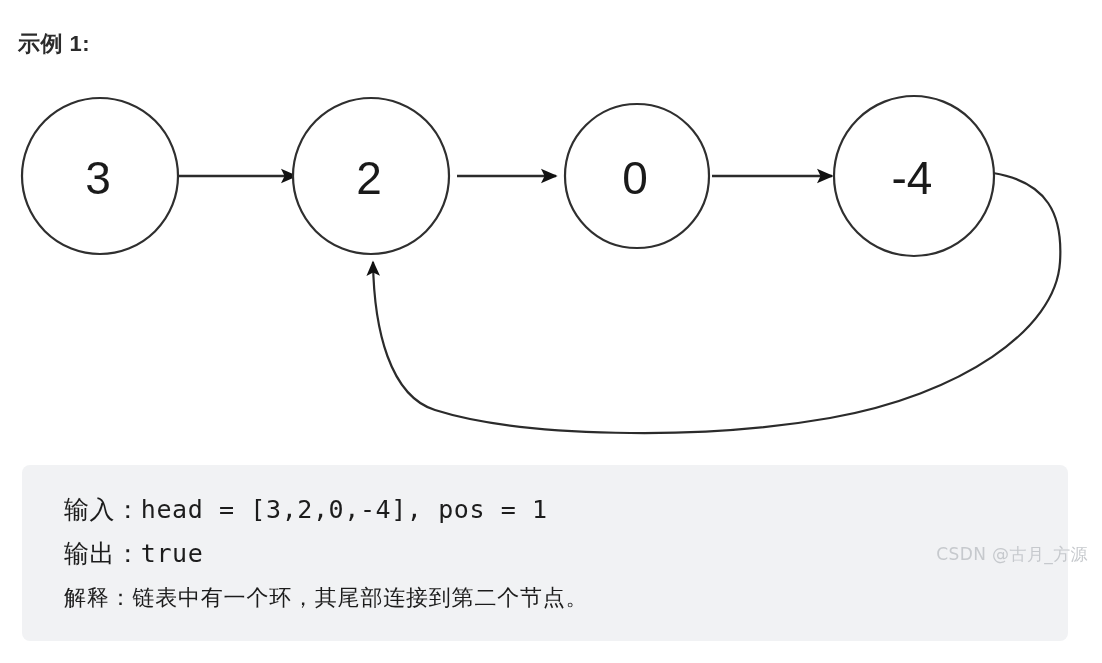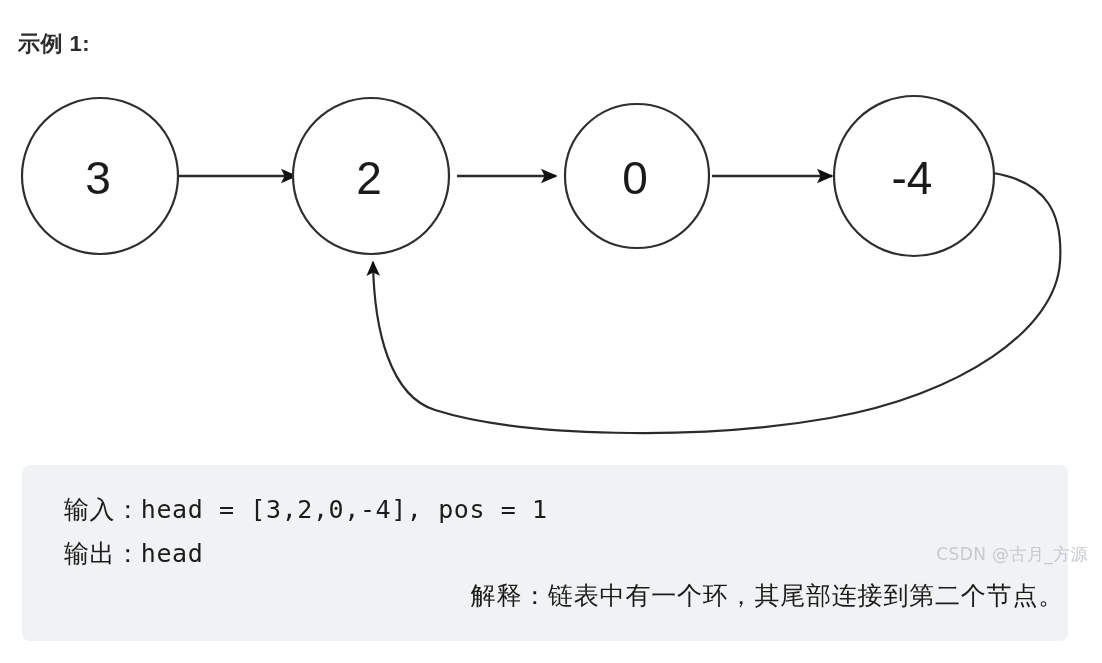--- a/index.html
+++ b/index.html
@@ -85,25 +85,24 @@
     white-space: nowrap;
     color: #1c1c1c;
   }
   .line-mono {
     font-family: "DejaVu Sans Mono", "Liberation Mono", monospace;
     font-size: 25px;
     line-height: 44px;
     letter-spacing: 0.6px;
   }
   .line-serif {
-    font-family: Liberation Mono, monospace;
-    font-size: 25px;
+    font-family: Liberation Serif, serif;
+    font-size: 22px;
     line-height: 44px;
     letter-spacing: 0.8px;
-    text-align: right;
   }
   .watermark {
     position: absolute;
     right: 14px;
     bottom: 8px;
     font-family: "DejaVu Sans", "Liberation Sans", sans-serif;
     font-size: 17px;
     color: #c6c9cd;
     white-space: nowrap;
     letter-spacing: 0.4px;
@@ -151,19 +150,19 @@
     <g>
       <circle class="node-circle" cx="914" cy="176" r="80"></circle>
       <text class="node-label" x="912" y="178">-4</text>
     </g>
   </svg>
 
   <div class="desc-box"></div>
 
   <div class="desc-lines">
     <div class="desc-line line-mono">输入：head = [3,2,0,-4], pos = 1</div>
-    <div class="desc-line line-mono">输出：head</div>
+    <div class="desc-line line-mono">输出：true</div>
     <div class="desc-line line-serif">解释：链表中有一个环，其尾部连接到第二个节点。</div>
   </div>
 
   <div class="watermark">CSDN @古月_方源</div>
 
 </div>
 
 </body></html>

